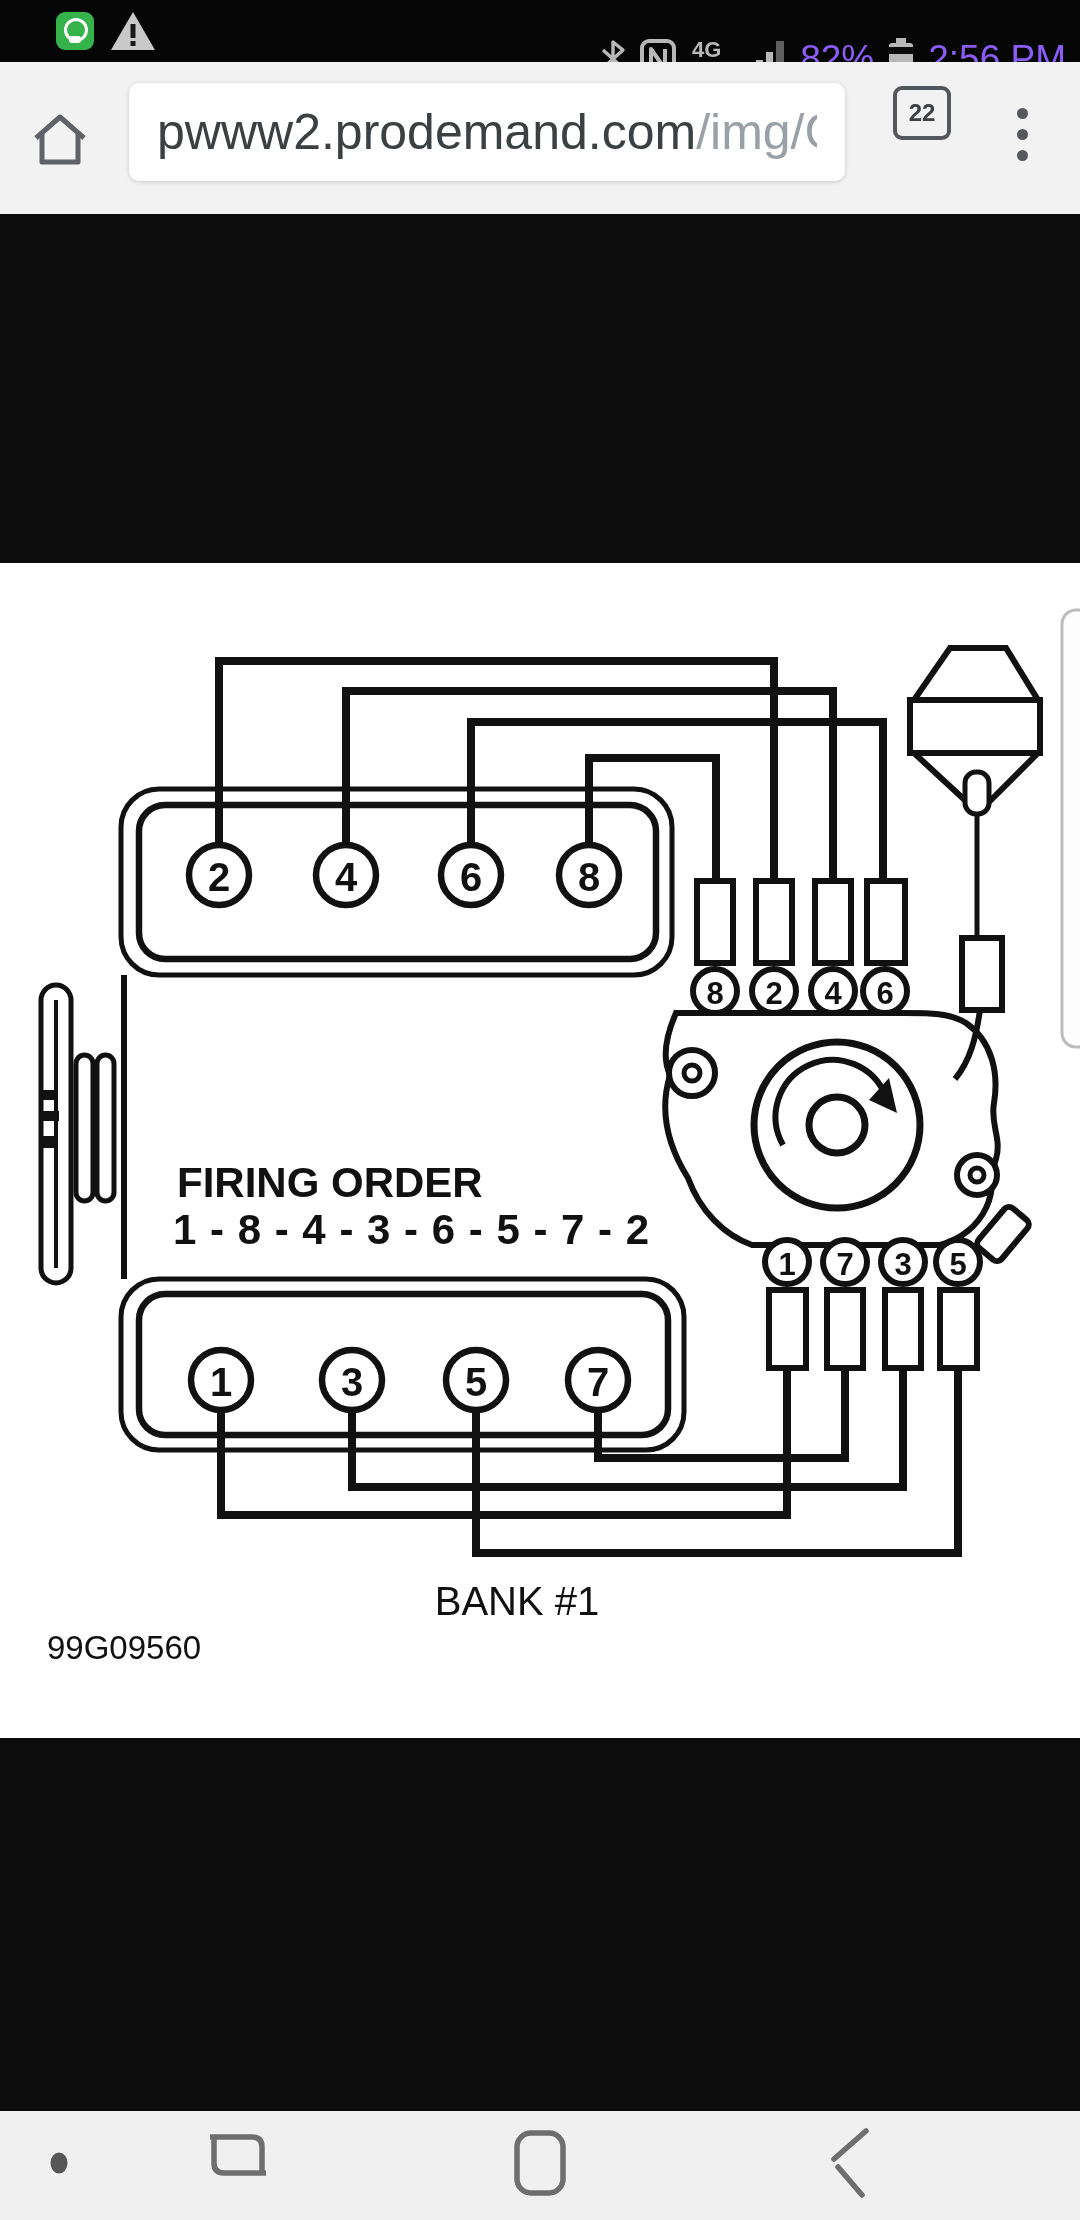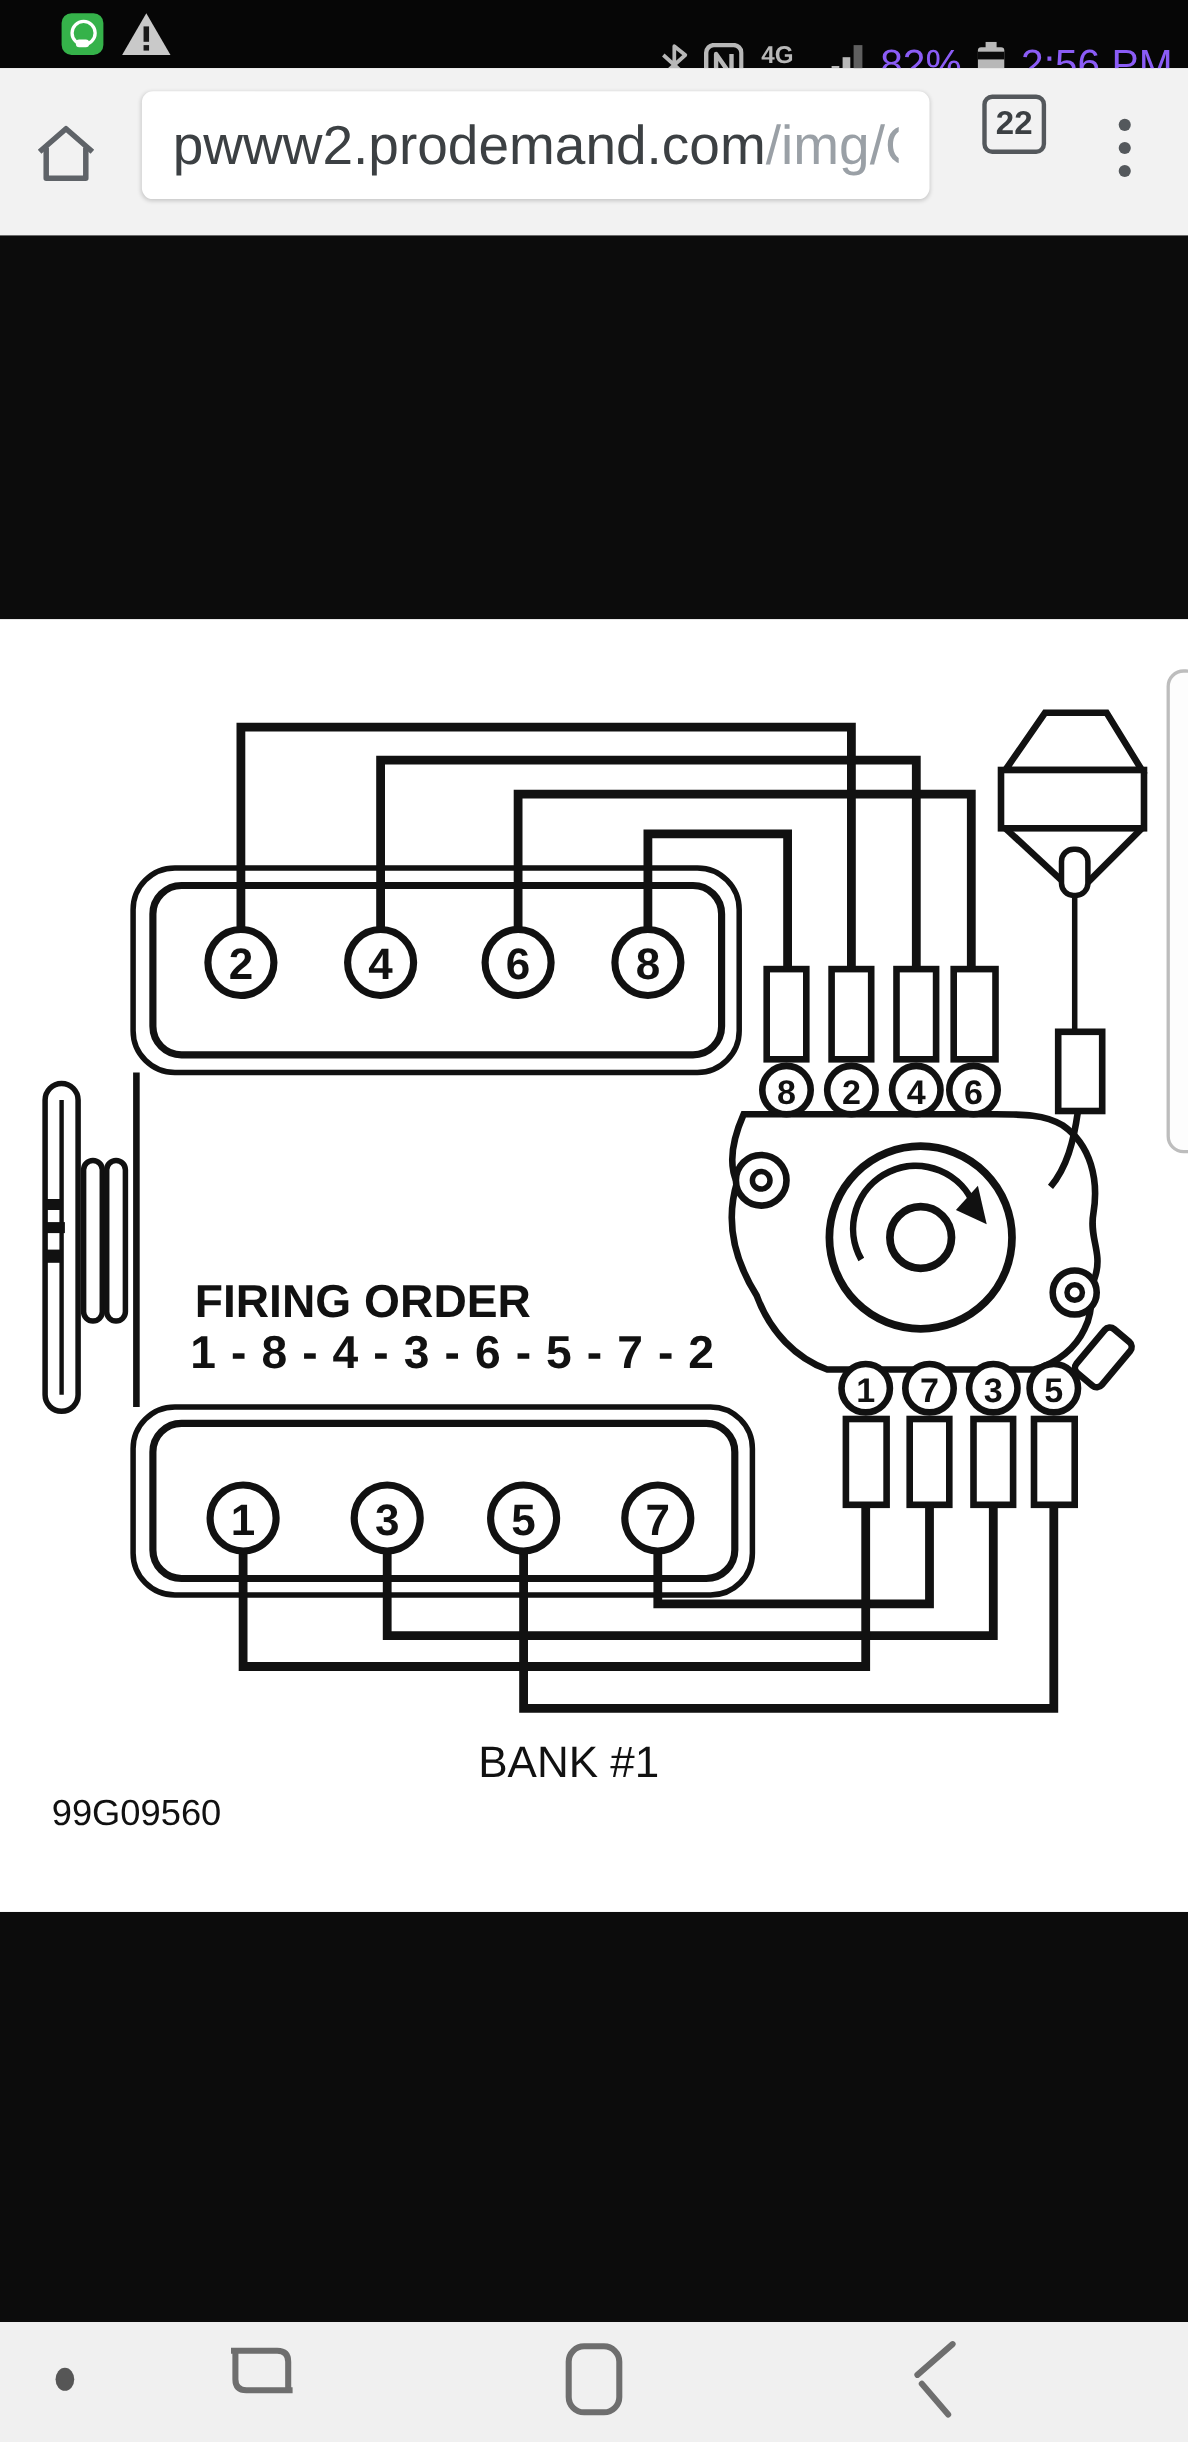--- a/index.html
+++ b/index.html
@@ -18,21 +18,21 @@
 
   
   .address-bar{left:0;top:62px;width:1080px;height:152px;background:#f2f2f2;}
   .url-pill{position:absolute;left:129px;top:21px;width:716px;height:98px;background:#ffffff;border-radius:10px;
             box-shadow:0 1px 4px rgba(0,0,0,0.18);overflow:hidden;}
   .url-text{position:absolute;left:28px;top:0;width:660px;height:98px;line-height:98px;font-size:50px;
             color:#3c4043;white-space:nowrap;overflow:hidden;}
   .url-path{color:#9aa0a6;}
   .tab-btn{position:absolute;left:893px;top:24px;width:50px;height:46px;border:4px solid #54585c;border-radius:9px;
            display:flex;align-items:center;justify-content:center;}
-  .tab-count{font-size:30px;font-weight:bold;color:#3c4043;}
+  .tab-count{font-size:24px;font-weight:bold;color:#3c4043;}
   .kebab{position:absolute;left:1016px;top:26px;width:12px;height:92px;display:flex;flex-direction:column;
          align-items:center;justify-content:center;gap:10px;}
   .kebab i{width:11px;height:11px;border-radius:50%;background:#54585c;}
 
   
   .black-top{left:0;top:214px;width:1080px;height:349px;background:#0c0c0c;}
   .black-bottom{left:0;top:1738px;width:1080px;height:373px;background:#0c0c0c;}
 
   
   .image-area{left:0;top:563px;width:1080px;height:1175px;background:#ffffff;}

